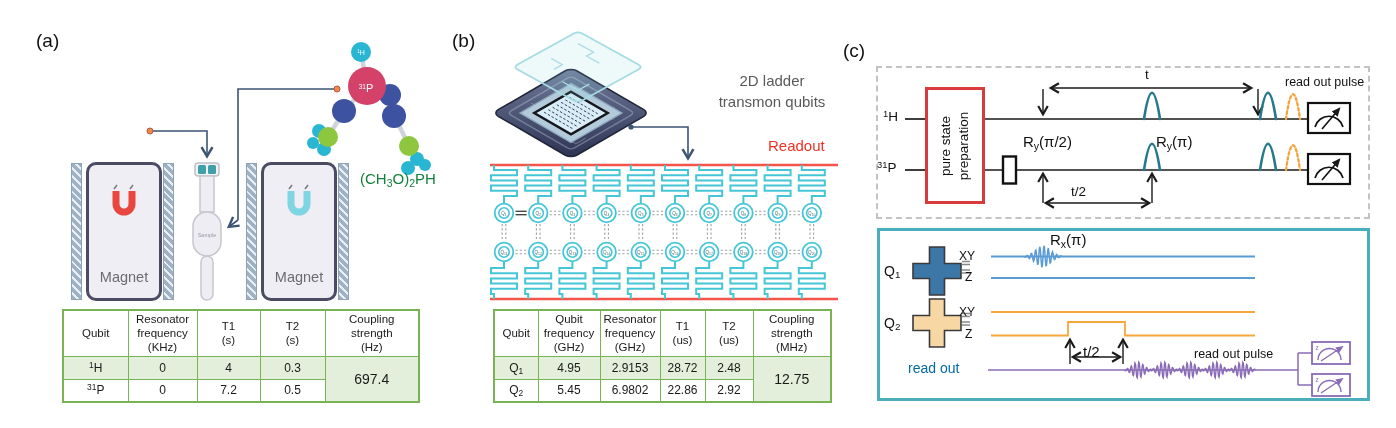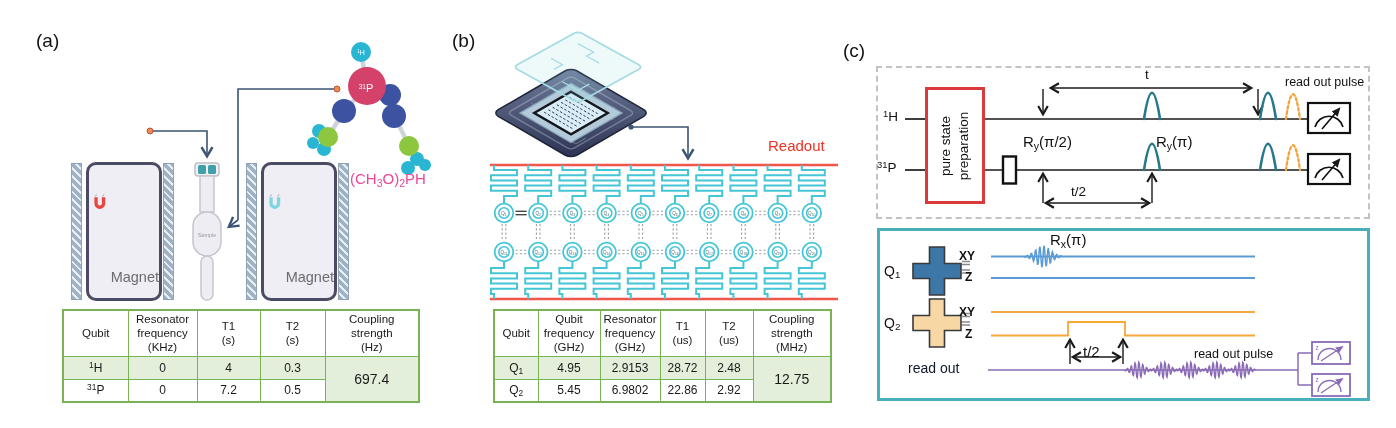--- a/index.html
+++ b/index.html
@@ -16,21 +16,21 @@
   .abs{position:absolute}
   .panel-label{position:absolute;font-size:19px;color:#111}
   .pre{white-space:pre-line}
   .lbl{position:absolute;font-size:15px;color:#111;white-space:nowrap}
   sup{font-size:70%;position:relative;top:-0.45em;vertical-align:baseline}
   sub{font-size:70%;position:relative;top:0.25em;vertical-align:baseline}
   .hatch{position:absolute;width:11px;height:137px;
          background:repeating-linear-gradient(45deg,#9db2c4 0 3.5px,#e9eef3 3.5px 5.5px);
          border:1px solid #8fa3b5}
   .magnet{position:absolute;width:76px;height:139px;border:3px solid #4b4b63;border-radius:10px;
-          background:#eeeef4;display:flex;align-items:flex-start}
+          background:#eeeef4;display:flex;flex-direction:column;align-items:center}
   .magnet-label{font-size:14.5px;color:#6b6b70;margin-top:auto;margin-bottom:13px}
   .dtable{position:absolute;border-collapse:collapse;table-layout:fixed;background:#fff;border:2px solid var(--c-greenb)}
   .dtable th,.dtable td{border:1.5px solid var(--c-greenb);text-align:center;vertical-align:middle;white-space:pre-line}
   .dtable th{font-size:11.5px;font-weight:400;height:46px;line-height:1.22;padding:1px}
   .dtable td{font-size:12px;height:23px}
   .dtable tr.green td{background:var(--c-greenf)}
   .dtable td.coupling{background:var(--c-greenf);font-size:14px}
   .dashed-box{position:absolute;border:2px dashed #c3c3c3;background:transparent}
   .teal-box{position:absolute;border:3px solid var(--c-boxteal);background:transparent}
   .prep-box{position:absolute;border:3px solid var(--c-redbox);background:#fff}
@@ -42,21 +42,21 @@
   .bell-orange path{fill:none;stroke:var(--c-opulse);stroke-width:2.3;stroke-linecap:round;stroke-dasharray:2.6,2.6}
   .ln-blue{stroke:var(--c-blue);stroke-width:1.8;fill:none}
   .ln-orange{stroke:var(--c-orange);stroke-width:1.8;fill:none}
   .ln-purple{stroke:var(--c-purple);stroke-width:1.7;fill:none}
   .cross-q1{fill:var(--c-q1);stroke:#3a3a3a;stroke-width:1.6}
   .cross-q2{fill:var(--c-q2);stroke:#3a3a3a;stroke-width:1.6}
   .glyph{stroke:#8a8a8a;stroke-width:1.3}
   .seq-line{stroke:#1a1a1a;stroke-width:1.7}
   .arr{stroke:#1a1a1a;stroke-width:1.4;fill:none}
   .atom-lbl{fill:#ffffff;font-family:"Liberation Sans",sans-serif}
-  .bold12{font-size:12px;font-weight:bold}
+  .bold12{font-size:12px;font-weight:normal}
 </style>
 </head>
 <body>
 
 <div id="canvas">
 
   <span class="panel-label" style="left:36px;top:30px">(a)</span>
 
 
   <svg class="abs" style="left:300px;top:12px" width="148" height="180" viewBox="0 0 148 180">
@@ -82,21 +82,21 @@
     <circle cx="109" cy="134" r="10" style="fill:var(--c-agreen)"></circle>
     <circle cx="44" cy="99" r="12" style="fill:var(--c-ablue)"></circle>
     <circle cx="90" cy="83" r="11" style="fill:var(--c-ablue)"></circle>
     <circle cx="94" cy="104" r="12" style="fill:var(--c-ablue)"></circle>
     <circle cx="67" cy="74" r="19" style="fill:var(--c-apink)"></circle>
     <circle cx="61" cy="40" r="10" style="fill:var(--c-acyan)"></circle>
     <text x="61" y="43" text-anchor="middle" class="atom-lbl" style="font-size:7px"><tspan dy="-2" style="font-size:4.5px">1</tspan><tspan dy="2">H</tspan></text>
     <text x="66" y="80" text-anchor="middle" class="atom-lbl" style="font-size:11px"><tspan dy="-3" style="font-size:6.5px">31</tspan><tspan dy="3">P</tspan></text>
   </svg>
 
-  <div class="abs" style="left:350px;top:170px;font-size:15px;color:#ec4899"><span>(CH</span><sub>3</sub><span>O)</span><sub>2</sub><span>PH</span></div>
+  <div class="abs" style="left:360px;top:170px;font-size:15px;color:#15803d"><span>(CH</span><sub>3</sub><span>O)</span><sub>2</sub><span>PH</span></div>
 
   <div class="hatch" style="left:71px;top:163px"></div>
   <div class="magnet" style="left:86px;top:162px">
     <svg width="46" height="40" viewBox="0 0 46 40" style="margin-top:18px">
       <path d="M15,8 V21 A8,8 0 0 0 31,21 V8" style="fill:none;stroke:var(--c-magred);stroke-width:7"></path>
       <path d="M13,6 l3,-4 M29,6 l3,-4" style="stroke:#7c7c85;stroke-width:1.6;fill:none"></path>
     </svg>
     <span class="magnet-label">Magnet</span>
   </div>
   <div class="hatch" style="left:163px;top:163px"></div>
@@ -200,20 +200,22 @@
         <line x1="-20" y1="12" x2="20" y2="12" vector-effect="non-scaling-stroke"></line>
         <line x1="-20" y1="18" x2="20" y2="18" vector-effect="non-scaling-stroke"></line>
       </g>
     </g>
     <g transform="translate(92,47) scale(1,0.55) rotate(45)">
       <rect x="-46" y="-46" width="92" height="92" rx="6" style="fill:rgba(144,214,224,0.15);stroke:#a5dbe2;stroke-width:1.8" vector-effect="non-scaling-stroke"></rect>
       <path d="M-30,-30 h22 v10 h18 M-30,8 h16 v12 M8,30 h22 v-16" style="fill:none;stroke:#aadde4;stroke-width:1.3" vector-effect="non-scaling-stroke"></path>
     </g>
   </svg>
 
+  <div class="abs pre" style="left:697px;top:70px;width:150px;text-align:center;font-size:15px;color:var(--c-gray);line-height:1.4">2D ladder
+transmon qubits</div>
 
   <svg class="abs" style="left:622px;top:115px" width="78" height="52" viewBox="0 0 78 52">
     <defs>
       <marker id="mNb" markerWidth="9" markerHeight="9" viewBox="0 0 10 10" refX="7" refY="5" orient="auto">
         <path d="M1.5,1.2 L8,5 L1.5,8.8" style="fill:none;stroke:var(--c-navy);stroke-width:1.7"></path>
       </marker>
     </defs>
     <path d="M10,12 H66 V42" style="fill:none;stroke:var(--c-navy);stroke-width:1.6" marker-end="url(#mNb)"></path>
     <circle cx="9" cy="12" r="2.6" style="fill:var(--c-navy)"></circle>
   </svg>
@@ -524,16 +526,16 @@
   </svg>
 
   <span class="lbl" style="left:884px;top:263px;font-size:14px"><span>Q</span><sub>1</sub></span>
   <span class="lbl bold12" style="left:959px;top:249px">XY</span>
   <span class="lbl bold12" style="left:965px;top:270px">Z</span>
   <span class="lbl" style="left:1050px;top:231px"><span>R</span><sub>x</sub><span>(π)</span></span>
   <span class="lbl" style="left:884px;top:315px;font-size:14px"><span>Q</span><sub>2</sub></span>
   <span class="lbl bold12" style="left:959px;top:305px">XY</span>
   <span class="lbl bold12" style="left:965px;top:327px">Z</span>
   <span class="lbl" style="left:1083px;top:343px">t/2</span>
-  <span class="lbl" style="left:908px;top:360px;font-size:14px;color:#0f172a">read out</span>
+  <span class="lbl" style="left:908px;top:360px;font-size:14px;color:#0369a1">read out</span>
   <span class="lbl" style="left:1194px;top:347px;font-size:12.5px">read out pulse</span>
 
 </div>
 
 </body></html>

